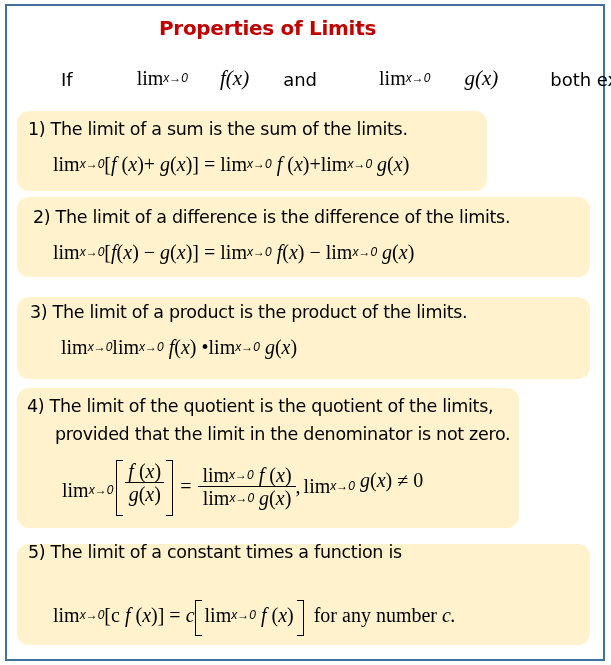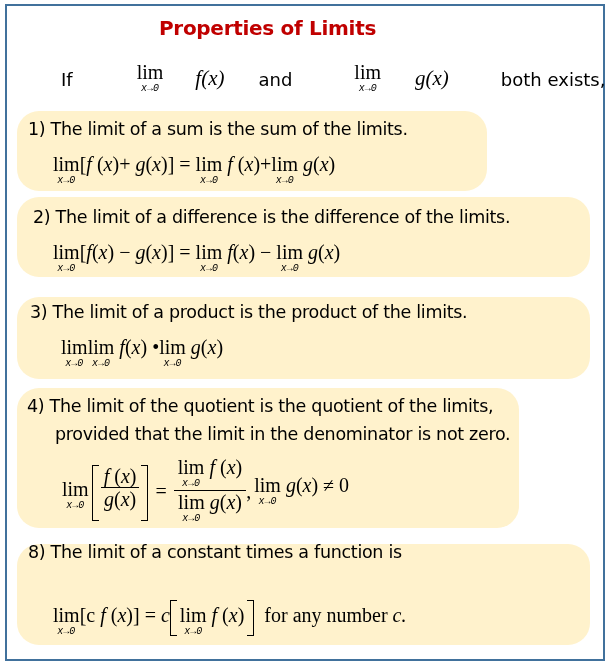--- a/index.html
+++ b/index.html
@@ -20,31 +20,31 @@
   .intro {
     position: absolute; left: 61px; top: 58px; height: 40px;
     display: flex; align-items: center; font-size: 18px;
     font-family: "DejaVu Sans", sans-serif;
     gap: 26px;
   }
   .intro .txt { padding-top: 3px; white-space: pre; }
   .it { font-style: italic; }
 
   .lim {
-    display: inline-flex; flex-direction: column; align-items: center;
+    display: inline-flex; flex-direction: row; align-items: center;
     vertical-align: top; line-height: 1;
   }
   .lim .l { font-family: "Liberation Serif", serif; font-size: 20px; line-height: 22px; }
-  .lim .sub { font-family: Liberation Mono, monospace; font-size: 10px; line-height: 12px; }
+  .lim .sub { font-family: Liberation Sans, sans-serif; font-size: 12px; line-height: 12px; }
   .lim .sub i { font-style: italic; }
 
   .fx { font-family: "Liberation Serif", serif; font-size: 20px; line-height: 22px; white-space: pre; }
 
   .box {
-    position: absolute; background: #fff2cc; border-radius: 22px;
+    position: absolute; background: #fff2cc; border-radius: 12px;
   }
   .box .label {
     position: absolute; font-family: "DejaVu Sans", sans-serif; font-size: 17.5px;
     letter-spacing: -0.3px; white-space: nowrap;
   }
   .formula {
     position: absolute; display: flex; align-items: flex-start; white-space: nowrap;
   }
 
   .frac { display: inline-flex; flex-direction: column; align-items: center; vertical-align: middle; }
@@ -180,21 +180,21 @@
     <span class="fx">,</span>
     <span class="lim" style="margin-left:3px">
         <span class="l">lim</span>
         <span class="sub"><i>x→0</i></span>
       </span>
     <span class="fx" style="align-self:center;margin-top:-12px"> <i>g</i>(<i>x</i>) ≠ 0</span>
   </div>
 </div>
 
 <div class="box" style="left:17px;top:544px;width:573px;height:101px;">
-  <div class="label" style="left:11px;top:-2px;">8) The limit of a constant times a function is</div>
+  <div class="label" style="left:11px;top:-2px;">5) The limit of a constant times a function is</div>
   <div class="formula" style="left:36px;top:60px;">
     <span class="lim">
         <span class="l">lim</span>
         <span class="sub"><i>x→0</i></span>
       </span>
     <span class="fx">[c <i>f</i> (<i>x</i>)] = <i>c</i></span>
     <span style="display:inline-flex;height:36px;margin-top:-4px;">
       <span class="bracket bl"></span>
       <span style="display:inline-flex;align-items:flex-start;margin:4px 3px 0 3px;">
         <span class="lim">

